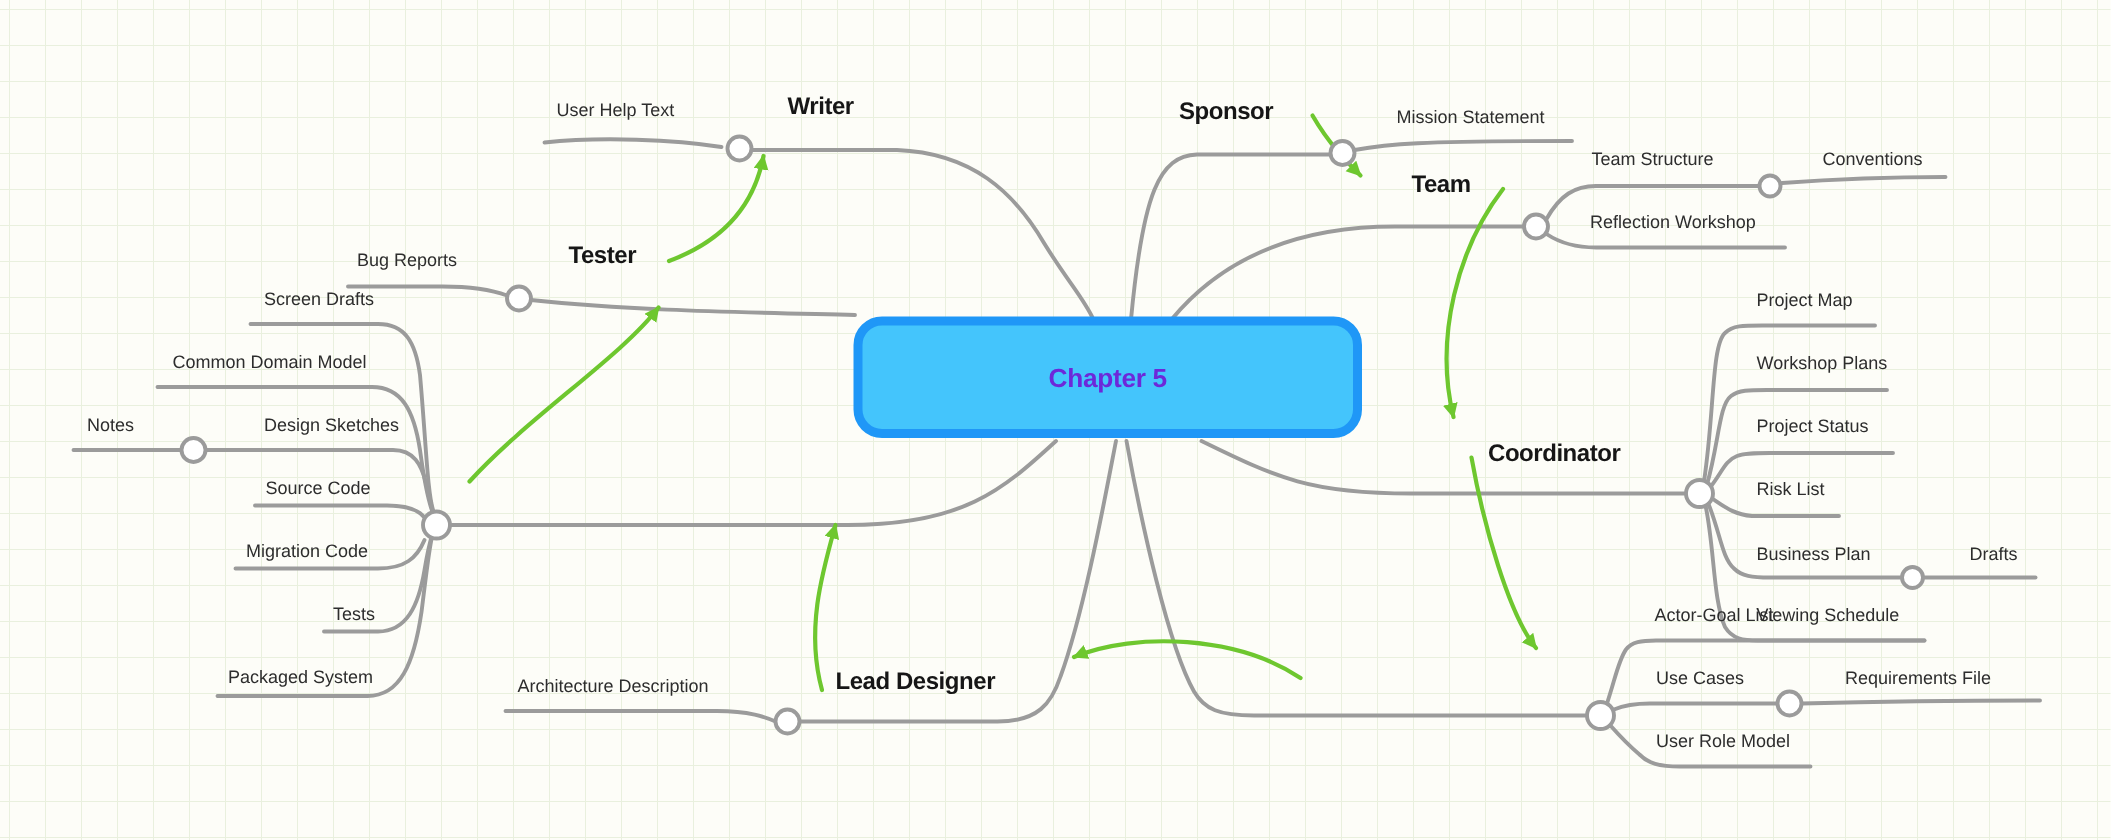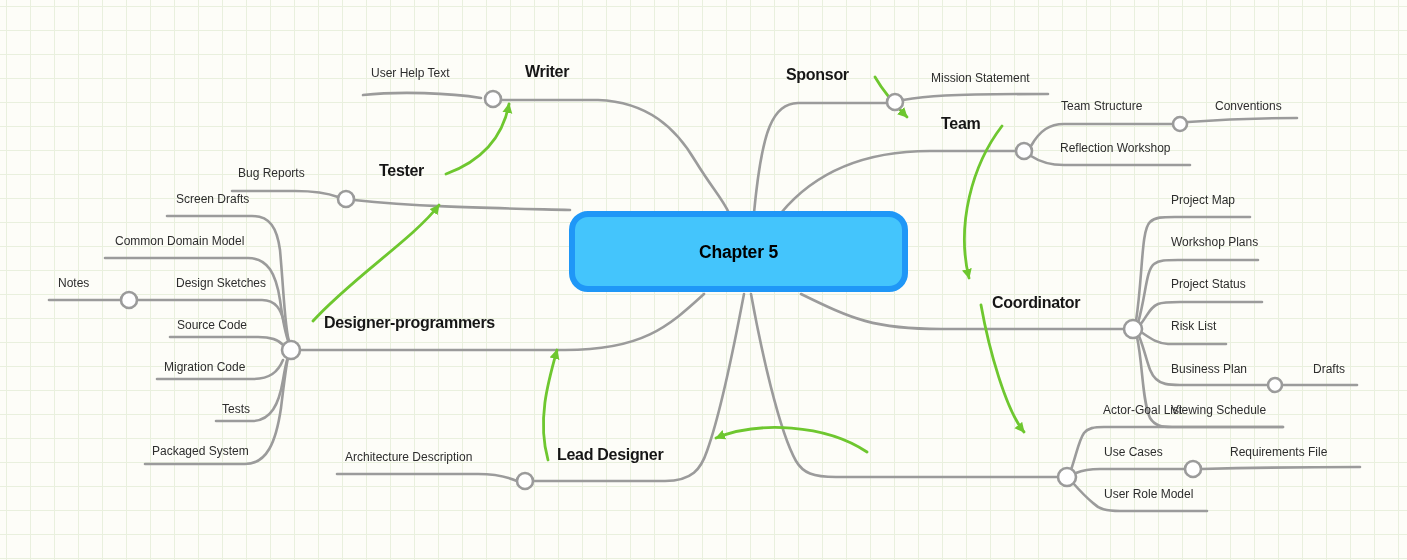--- a/index.html
+++ b/index.html
@@ -41,21 +41,21 @@
     border:6px solid #1f97f7;
     border-radius:19px;
     display:flex;
     flex-direction:column;
     align-items:center;
     justify-content:center;
     text-align:center;
     font-weight:bold;
     font-size:17.5px;
     line-height:24px;
-    color:#000000;
+    color:#6d28d9;
     letter-spacing:-0.2px;
   }
 </style>
 </head>
 <body>
 
 <div class="canvas">
 
   <svg class="links" width="1407" height="560" viewBox="0 0 1407 560">
     <defs>
@@ -136,21 +136,20 @@
   </svg>
 
   <div class="center-node">
     <div>Chapter 5</div>
   </div>
 
   <div class="role" style="left:525px;top:61px">Writer</div>
   <div class="role" style="left:786px;top:64px">Sponsor</div>
   <div class="role" style="left:941px;top:113px">Team</div>
   <div class="role" style="left:379px;top:160px">Tester</div>
-  <div class="role" style="left:324px;top:312px">Designer-programmers</div>
   <div class="role" style="left:557px;top:444px">Lead Designer</div>
   <div class="role" style="left:992px;top:292px">Coordinator</div>
 
   <div class="lbl" style="left:371px;top:65px">User Help Text</div>
   <div class="lbl" style="left:931px;top:70px">Mission Statement</div>
   <div class="lbl" style="left:1061px;top:98px">Team Structure</div>
   <div class="lbl" style="left:1215px;top:98px">Conventions</div>
   <div class="lbl" style="left:1060px;top:140px">Reflection Workshop</div>
   <div class="lbl" style="left:238px;top:165px">Bug Reports</div>
   <div class="lbl" style="left:176px;top:191px">Screen Drafts</div>

